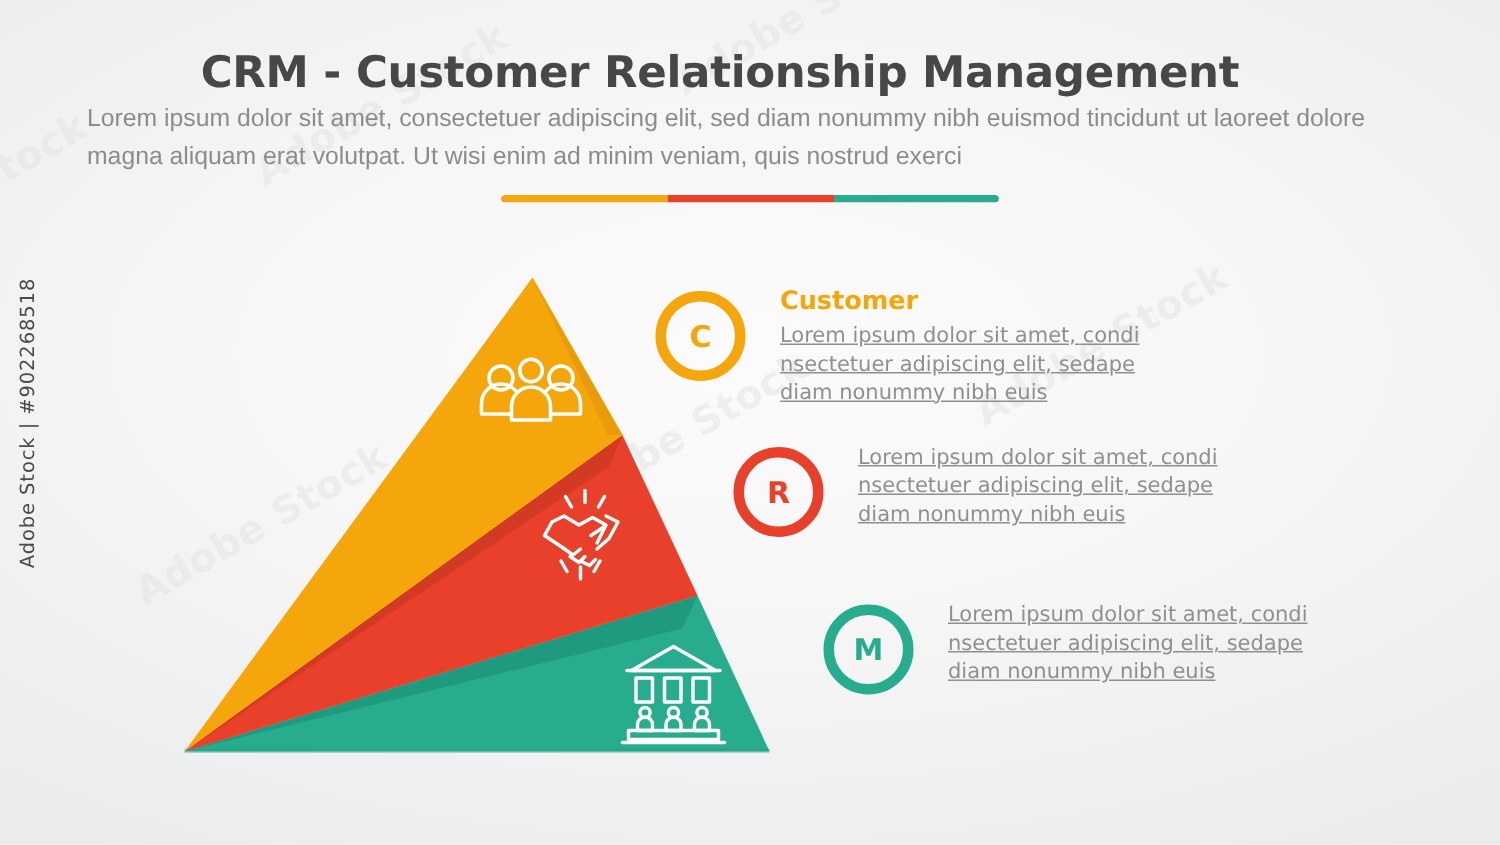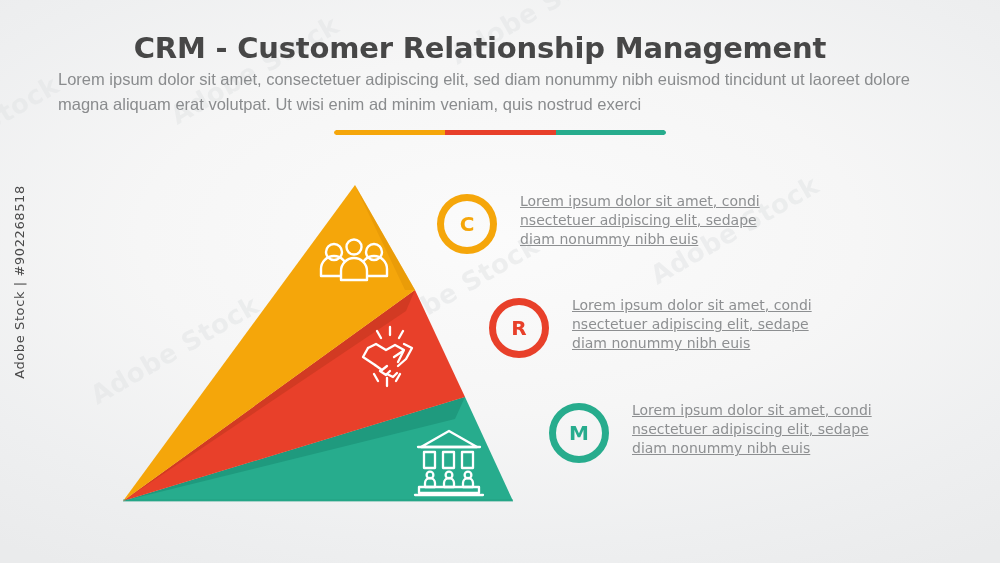--- a/index.html
+++ b/index.html
@@ -270,20 +270,21 @@
       <line x1="415" y1="495" x2="483" y2="495"></line>
     </g>
 
   </svg>
 
   <div class="item item-customer">
     <div class="badge">
       <span class="badge-letter">C</span>
     </div>
     <div class="item-body">
+      <div class="item-heading">Customer</div>
       <div class="item-desc">Lorem ipsum dolor sit amet, condi nsectetuer adipiscing elit, sedape diam nonummy nibh euis</div>
     </div>
   </div>
 
   <div class="item item-relationship">
     <div class="badge">
       <span class="badge-letter">R</span>
     </div>
     <div class="item-body">
       <div class="item-desc">Lorem ipsum dolor sit amet, condi nsectetuer adipiscing elit, sedape diam nonummy nibh euis</div>

